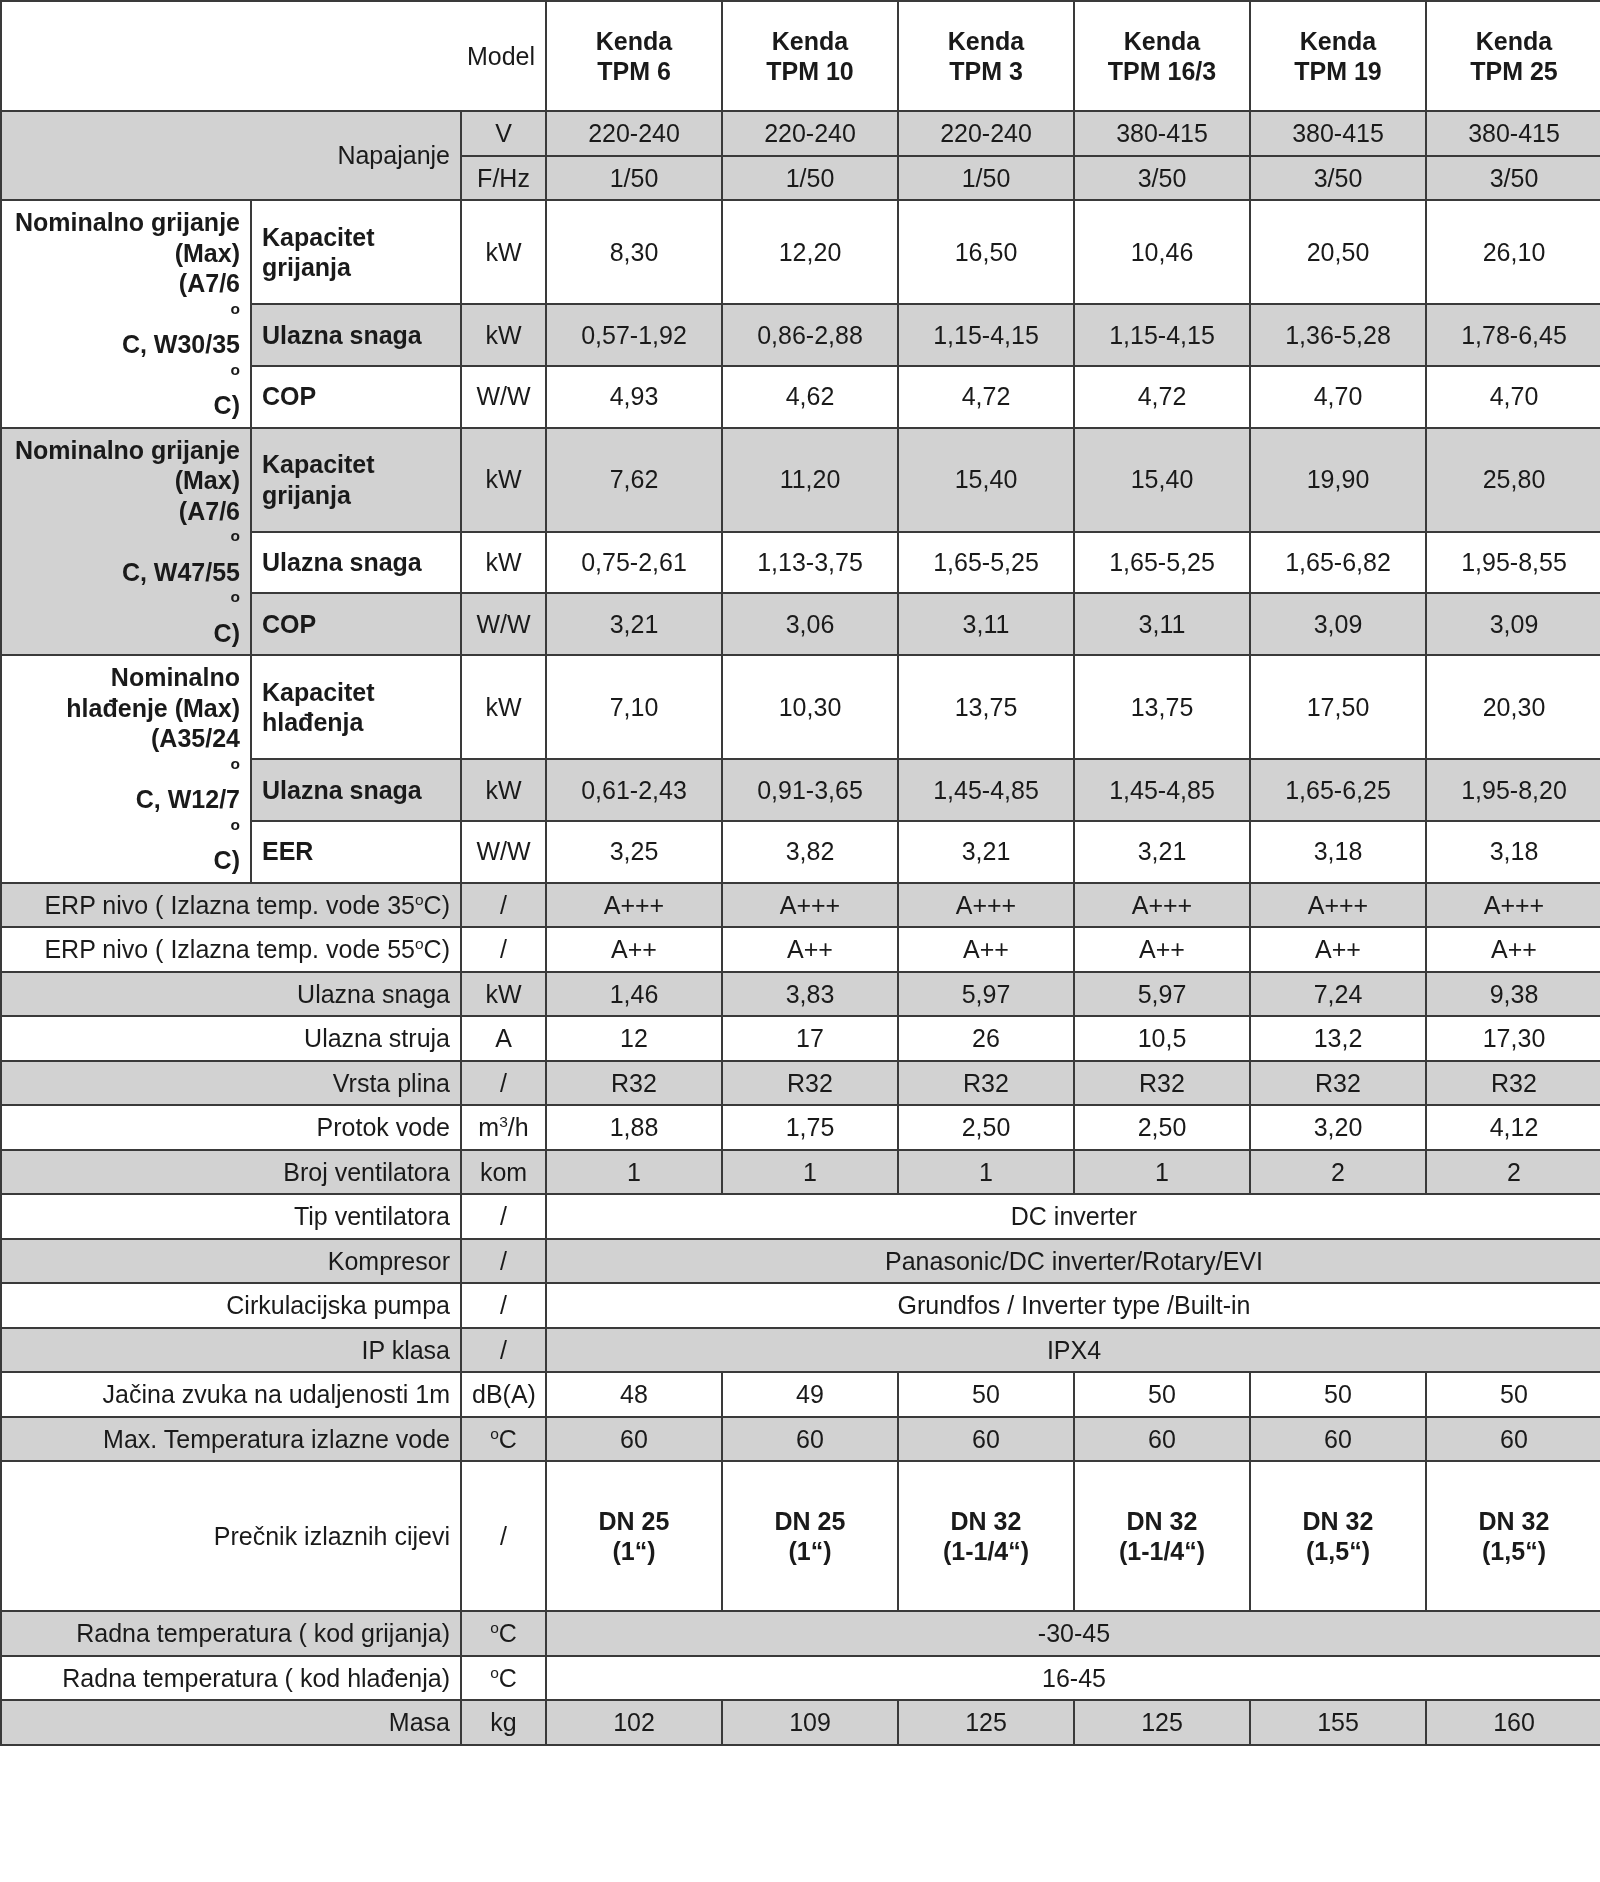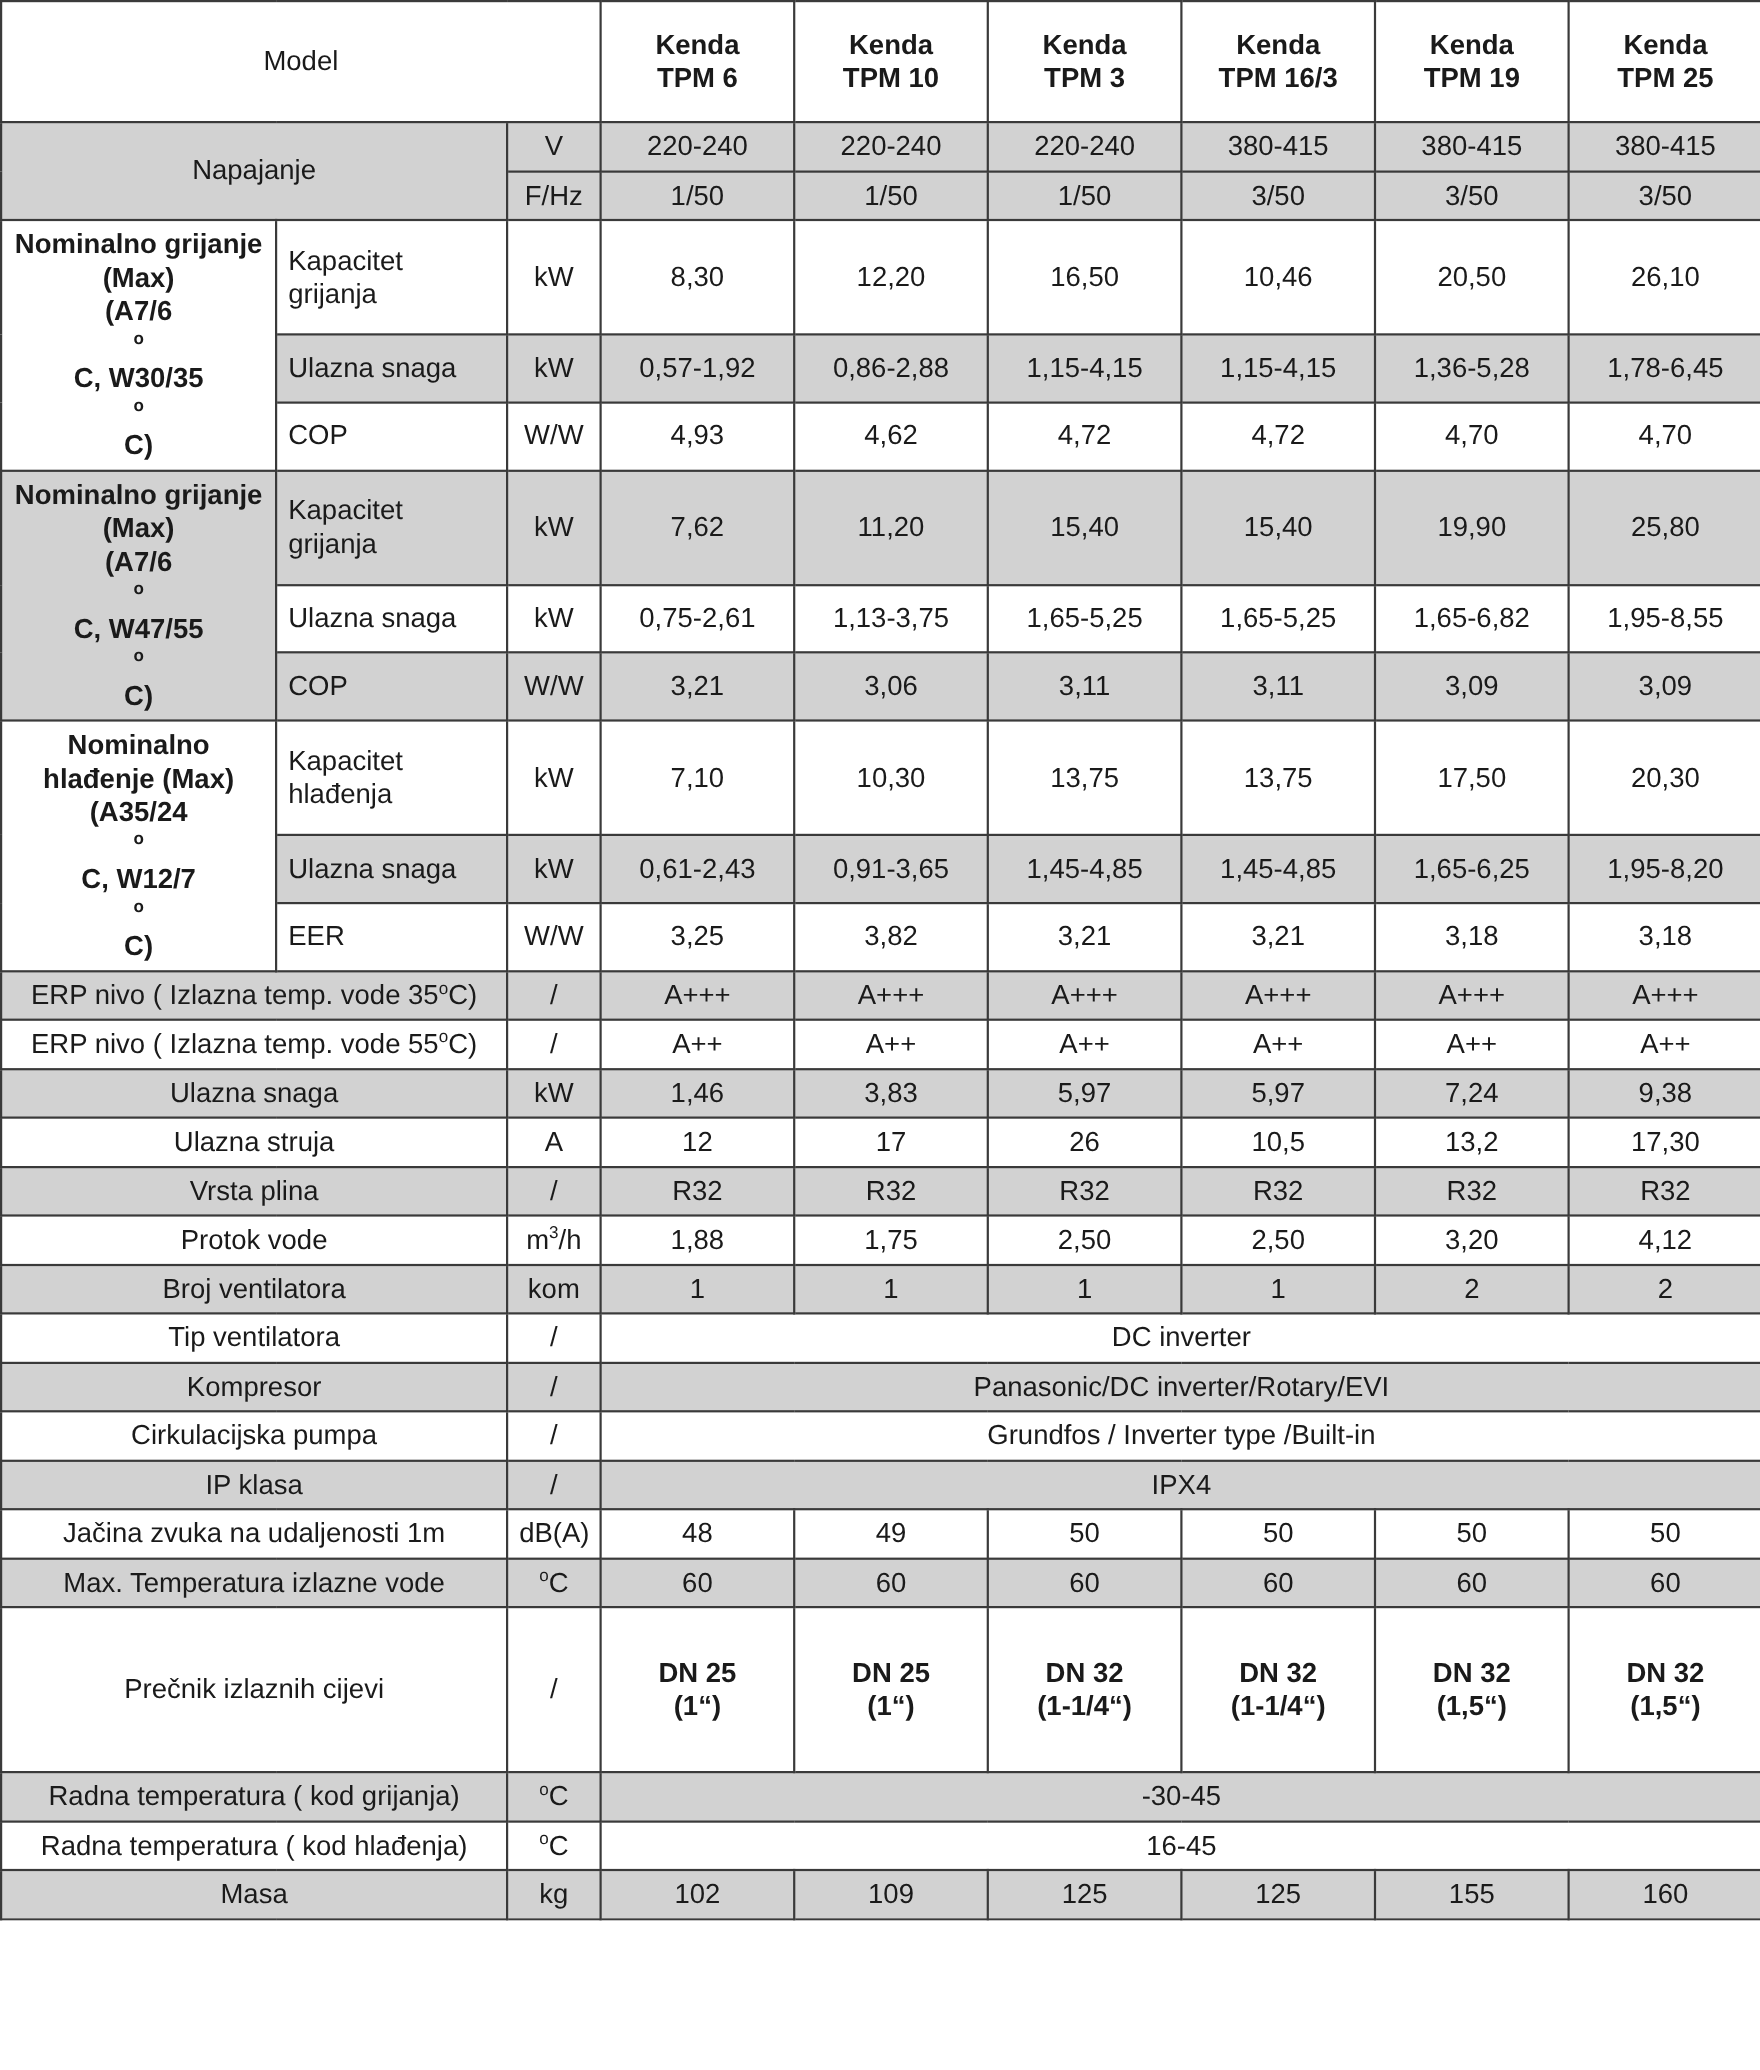--- a/index.html
+++ b/index.html
@@ -24,22 +24,22 @@
     color: #1a1a1a;
     padding: 6px 10px;
     line-height: 1.22;
     vertical-align: middle;
     background: #ffffff;
   }
   
   #spec-table td.sh { background: #d2d2d2; }
 
   
-  td.lbl       { text-align: center;   padding-left: 18px; margin-top: 44px; }
-  td.sublbl    { text-align: left;   padding-left: 18px; }
+  td.lbl       { text-align: right;   padding-left: 18px; margin-top: 44px; }
+  td.sublbl    { text-align: left;   padding-left: 18px; font-weight: bold; }
   td.unit      { text-align: center; }
   td.val       { text-align: center; }
   td.merged    { text-align: center; }
 
   
   col.c-label  { width: 250px; }
   col.c-sub    { width: 210px; }
   col.c-unit   { width: 85px; }
   col.c-data   { width: 176px; }
 

